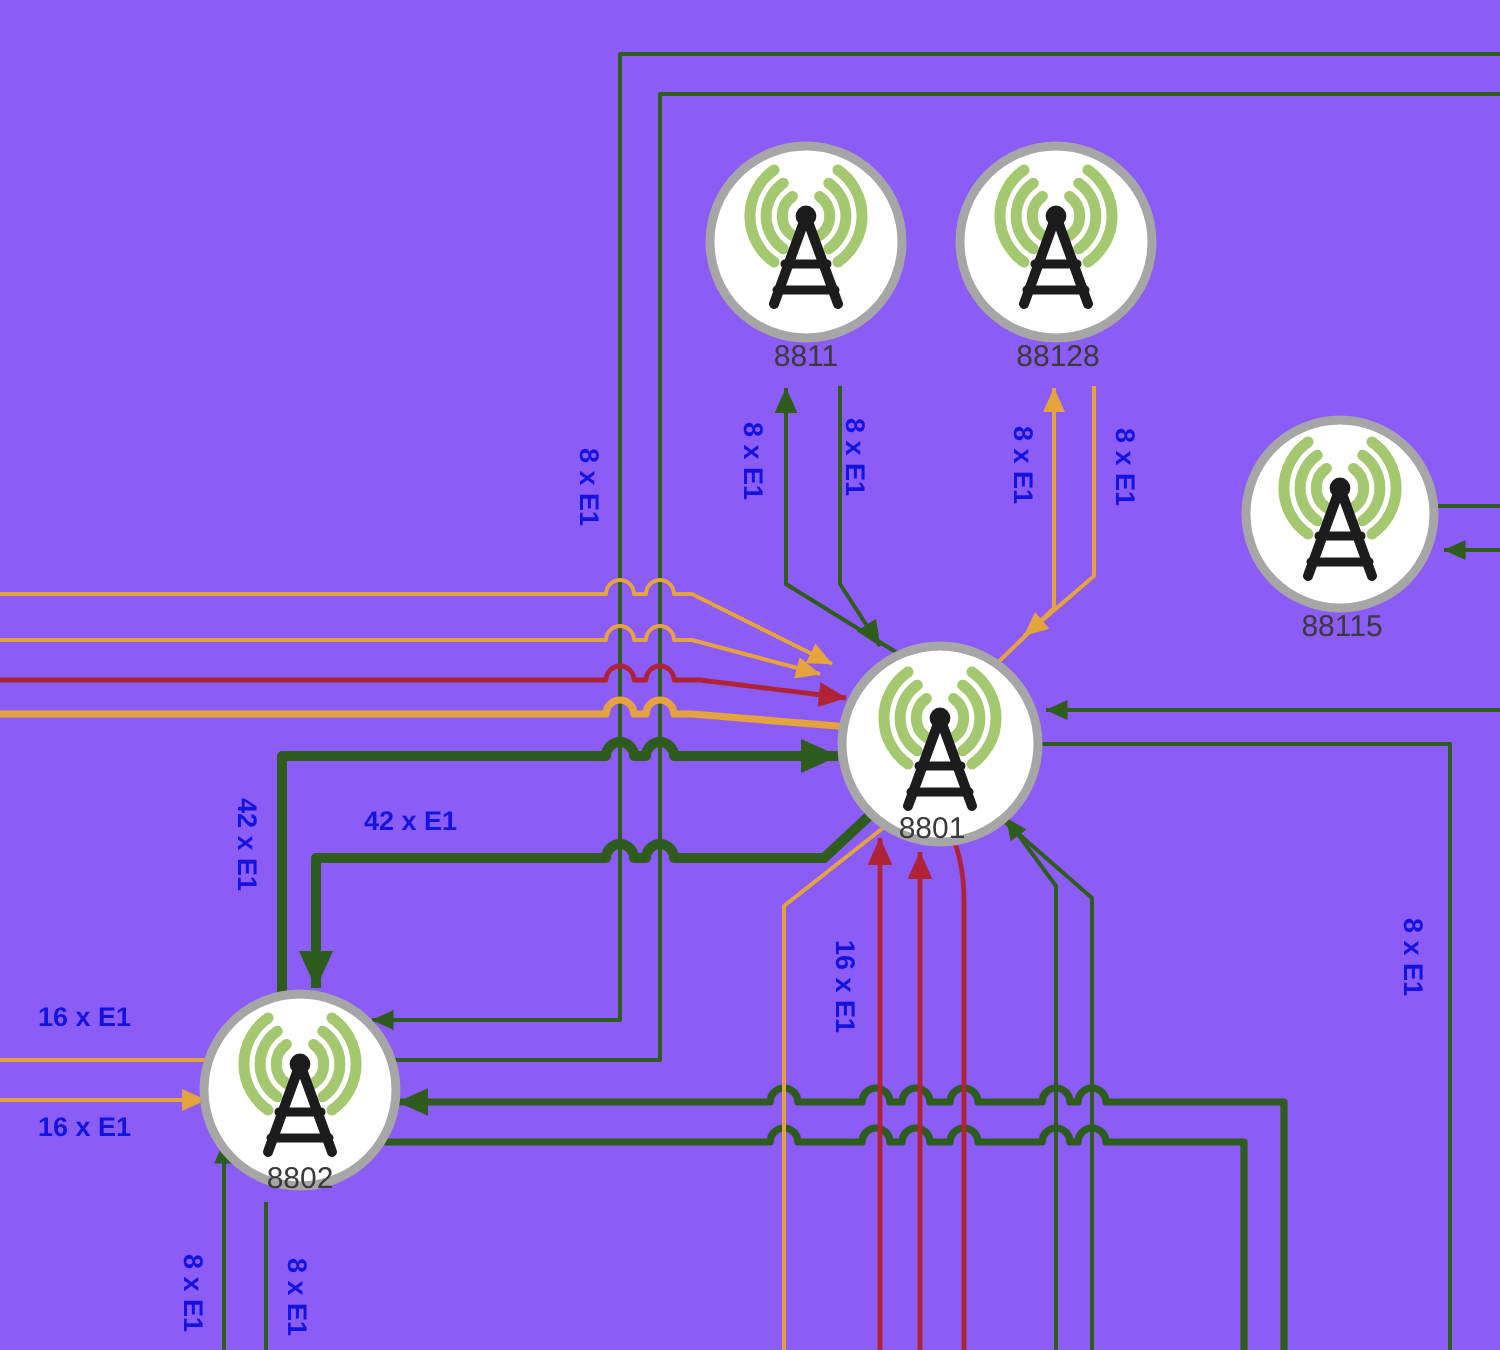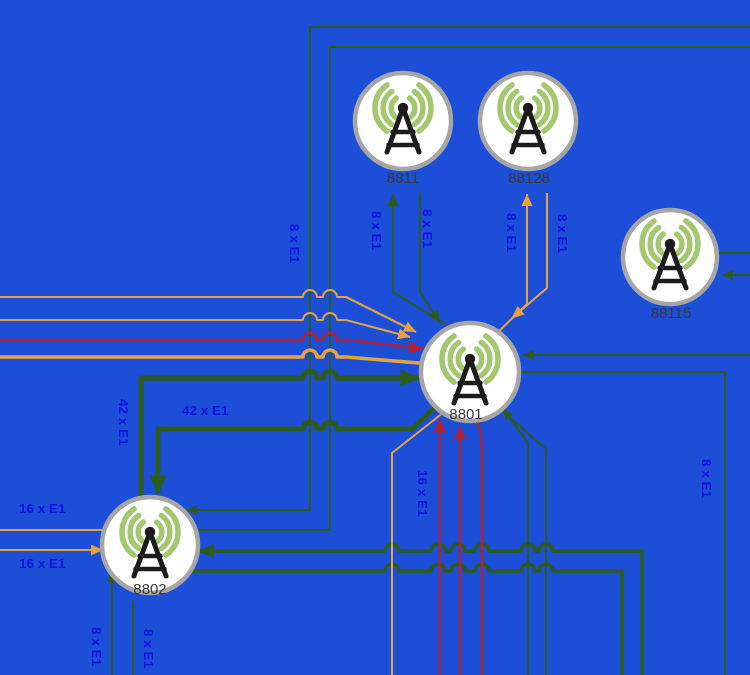--- a/index.html
+++ b/index.html
@@ -1,16 +1,16 @@
 <!DOCTYPE html>
 <html><head>
 <meta charset="utf-8">
 <style>
   html,body{margin:0;padding:0;background:#ffffff;}
-  .canvas{width:750px;height:675px;background:#1d4ed8;position:relative;overflow:hidden;}
+  .canvas{width:750px;height:675px;background:#8b5cf6;position:relative;overflow:hidden;}
   svg{display:block;}
   .lnk{fill:none;stroke-linejoin:round;}
   .c-g{stroke:#2E5C1D;} .c-o{stroke:#E5A33E;} .c-r{stroke:#B02336;}
   .w2{stroke-width:2;} .w24{stroke-width:2.4;} .w36{stroke-width:3.6;} .w5{stroke-width:5;}
   .nring{fill:#ffffff;stroke:#A6A6A6;stroke-width:4.5;}
   .elabel{font:bold 13.5px "Liberation Sans", sans-serif;fill:#1414E0;}
   .nlabel{font:15px "Liberation Sans", sans-serif;fill:#3A3A3A;text-anchor:middle;}
   .waves{fill:none;stroke:#A4C86F;stroke-width:5.5;stroke-linecap:round;}
   .tower{stroke:#1C1C1C;stroke-width:5;stroke-linecap:round;fill:none;}
   .towerbar{stroke:#1C1C1C;stroke-width:4.5;stroke-linecap:round;fill:none;}

